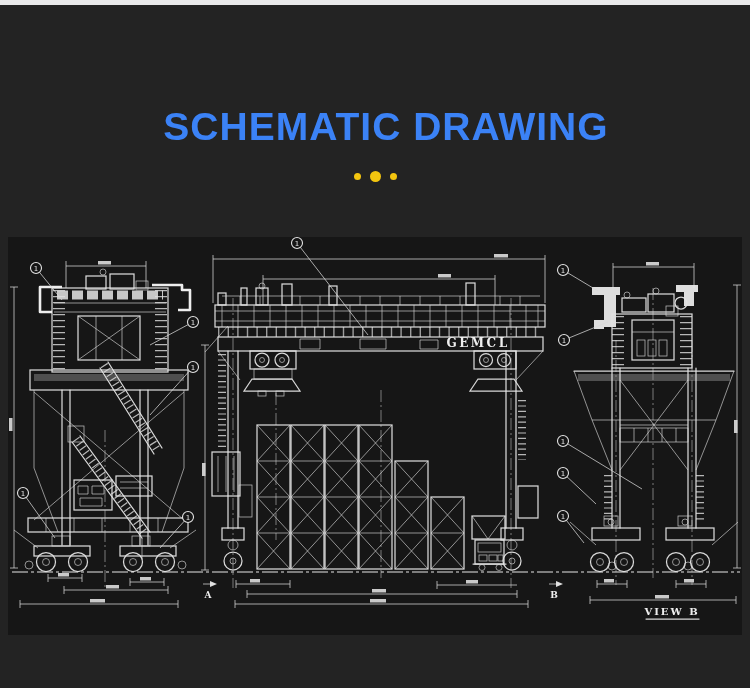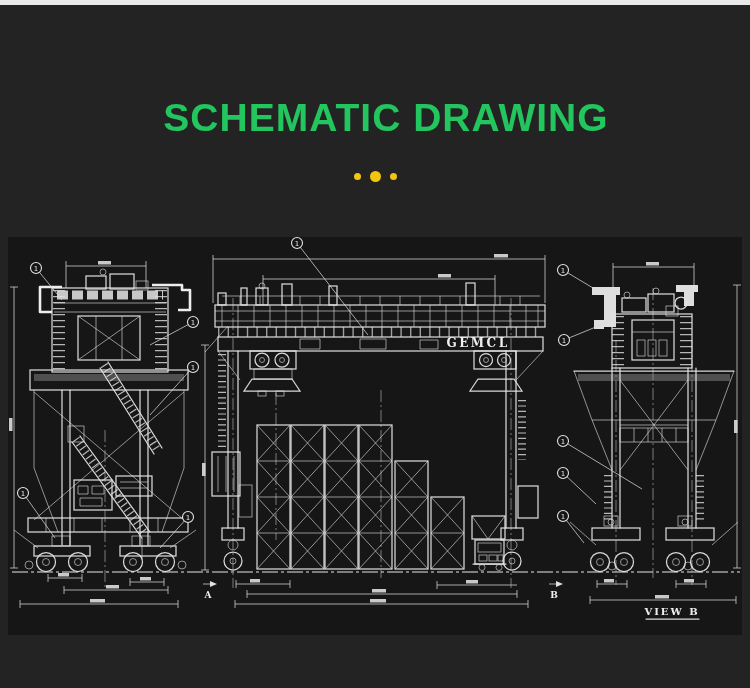--- a/index.html
+++ b/index.html
@@ -1,20 +1,20 @@
 <!DOCTYPE html>
 <html><head>
 <meta charset="utf-8">
 <style>
   html,body{margin:0;padding:0;background:#232323;}
   .page{position:relative;width:750px;height:688px;background:#232323;overflow:hidden;
         font-family:"Liberation Sans",sans-serif;}
   .top-strip{position:absolute;top:0;left:0;width:750px;height:5px;background:#e9e9ea;}
   .header{position:absolute;top:92px;left:0;width:750px;text-align:center;}
-  .header h1{margin:4px;font-size:39px;font-weight:700;color:#22c55e;letter-spacing:1px;
+  .header h1{margin:13px;font-size:39px;font-weight:700;color:#3b82f6;letter-spacing:1px;
              font-family:"Liberation Sans",sans-serif;padding-left:22px;}
   .divider-dots{position:absolute;top:171px;left:0;width:750px;display:flex;
                 justify-content:center;align-items:center;gap:9px;}
   .dot{border-radius:50%;background:#f3c50f;display:inline-block;}
   .dot.small{width:7px;height:7px;}
   .dot.large{width:11px;height:11px;}
   svg{position:absolute;top:0;left:0;}
   
   .ln{stroke:#e4e4e4;stroke-width:1.25;fill:none;opacity:.95;stroke-linecap:round;}
   .fn{stroke:#d9d9d9;stroke-width:.75;fill:none;opacity:.85;}

